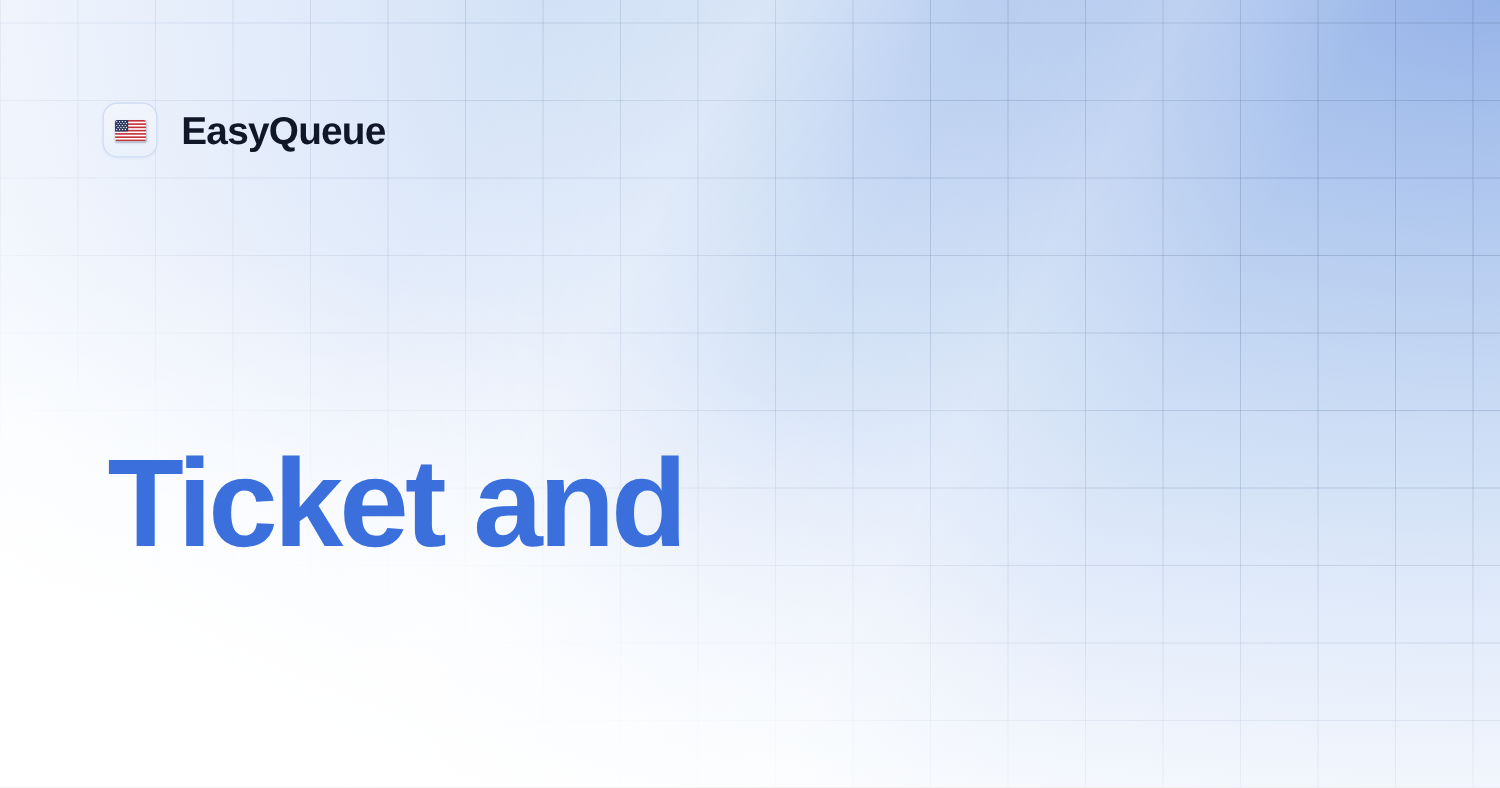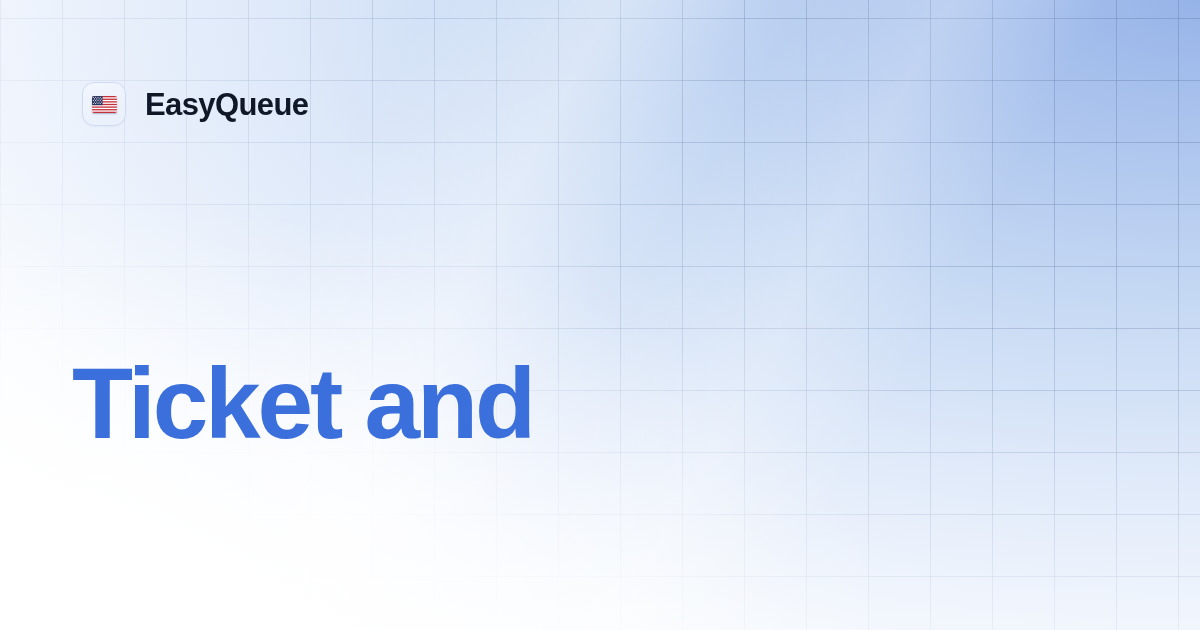--- a/index.html
+++ b/index.html
@@ -153,21 +153,21 @@
     font-weight:bold;
     letter-spacing:-0.6px;
     color:#101828;
     line-height:1;
     white-space:nowrap;
   }
 
   
   .headline {
     position:absolute;
-    left:72px;
+    left:86px;
     top:354px;
     width:1060px;
     z-index:5;
     font-size:100px;
     font-weight:bold;
     line-height:99px;
     letter-spacing:-3.2px;
     color:#3b6fdc;
   }
 

